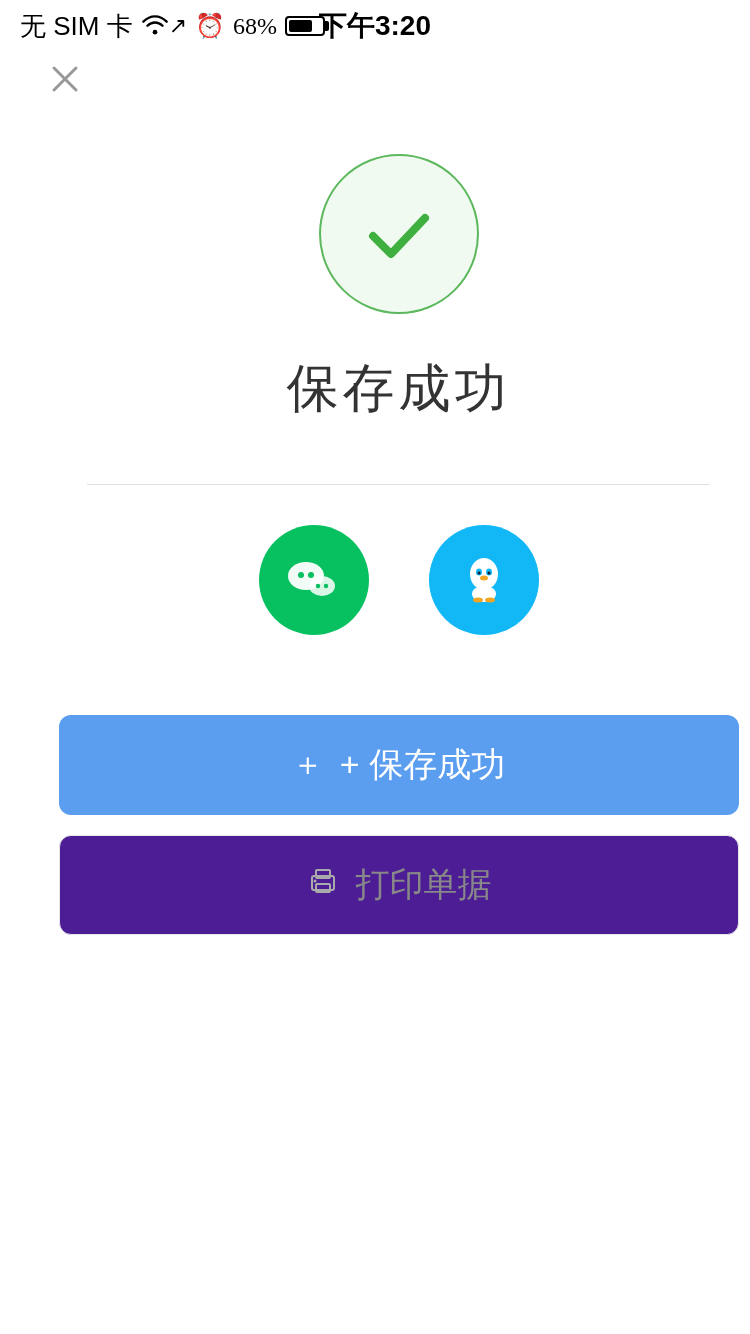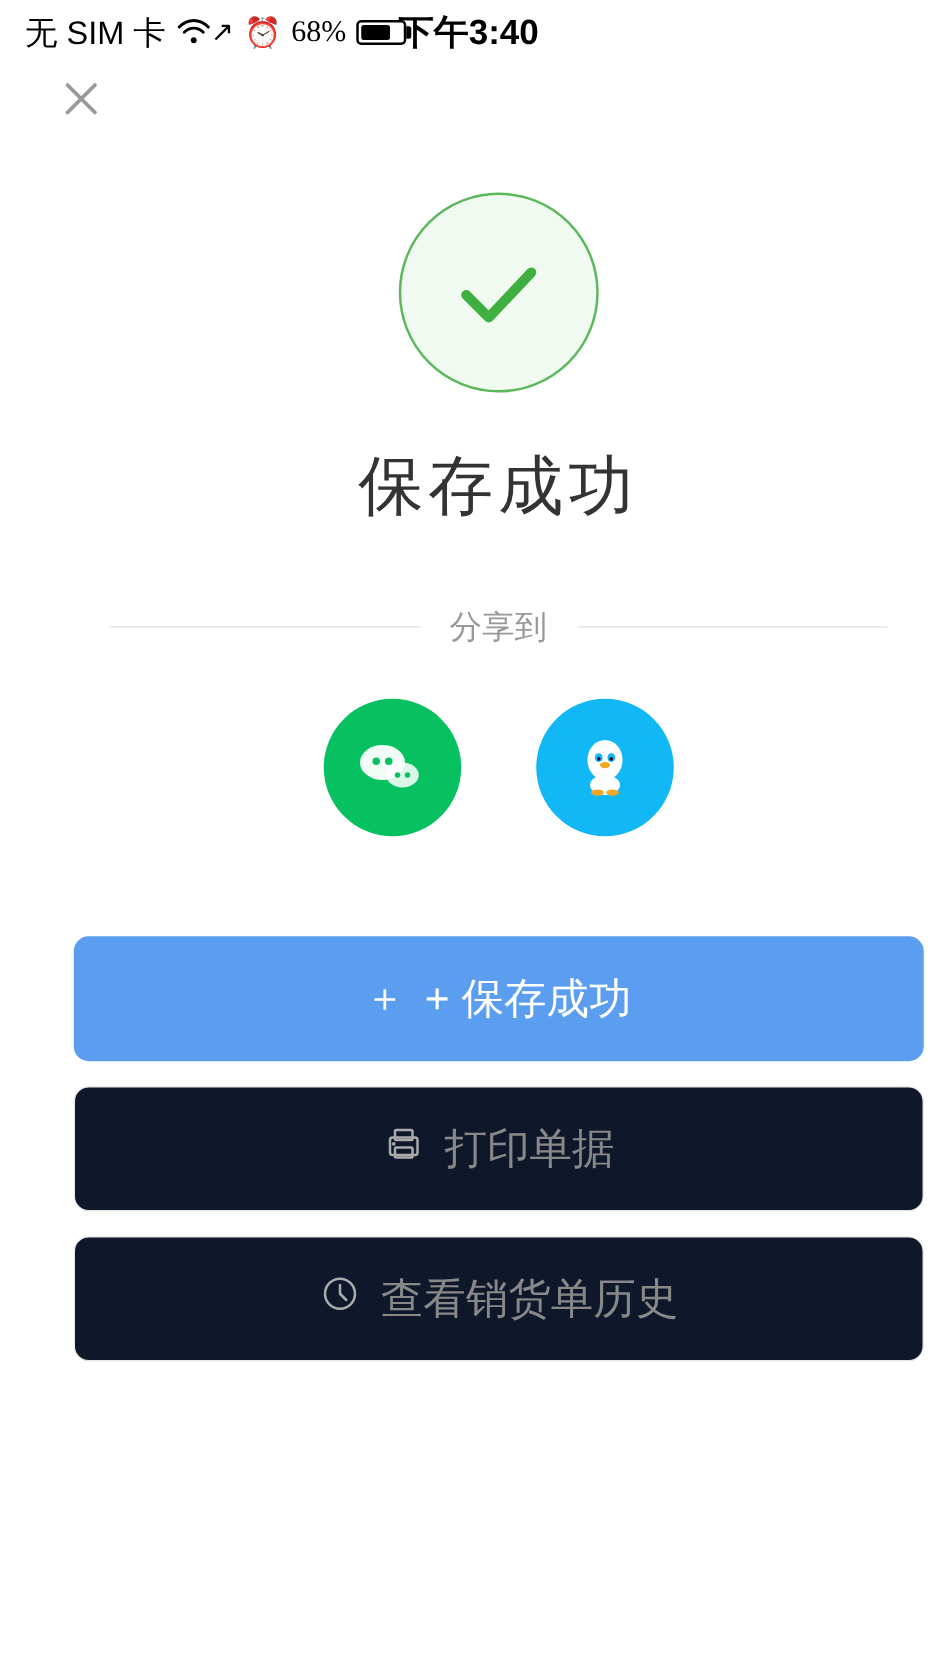--- a/index.html
+++ b/index.html
@@ -172,21 +172,21 @@
       cursor: pointer;
       font-family: -apple-system, "PingFang SC", "Helvetica Neue", sans-serif;
     }
 
     .btn-primary {
       background: #5b9ef0;
       color: #fff;
     }
 
     .btn-secondary {
-      background: #0f172a;
+      background: #4c1d95;
       color: #888;
       border: 1px solid #e8e8e8;
     }
 
     .btn-icon {
       font-size: 32px;
     }
 
     .battery-bar {
       display: inline-block;
@@ -229,21 +229,21 @@
 
     <span>
       <svg viewBox="0 0 24 18" fill="none" xmlns="http://www.w3.org/2000/svg" width="28" height="22">
         <path d="M12 14a2 2 0 1 1 0 4 2 2 0 0 1 0-4z" fill="#000"></path>
         <path d="M5.5 10.5C7.4 8.7 9.6 7.7 12 7.7s4.6 1 6.5 2.8" stroke="#000" stroke-width="2" fill="none" stroke-linecap="round"></path>
         <path d="M2 7C5 4 8.3 2.5 12 2.5s7 1.5 10 4.5" stroke="#000" stroke-width="2" fill="none" stroke-linecap="round"></path>
       </svg>
     </span>
   </div>
 
-  <div class="status-center">下午3:40</div>
+  <div class="status-center">下午3:20</div>
 
   <div class="status-right">
 
     <span style="font-size:22px;">↗</span>
 
     <span style="font-size:24px;">⏰</span>
 
     <span style="font-size:24px;font-family:Liberation Serif, serif;">68%</span>
 
     <span class="battery-bar">
@@ -264,21 +264,20 @@
   <div class="success-circle">
     <svg viewBox="0 0 80 80" fill="none" xmlns="http://www.w3.org/2000/svg">
       <polyline points="14,42 32,60 66,24" stroke="#3faf3f" stroke-width="8" stroke-linecap="round" stroke-linejoin="round" fill="none"></polyline>
     </svg>
   </div>
 
   <div class="success-title">保存成功</div>
 
   <div class="share-divider">
     <div class="divider-line"></div>
-    <span class="divider-label">分享到</span>
     <div class="divider-line"></div>
   </div>
 
   <div class="share-icons">
 
     <button class="share-btn share-wechat" title="微信">
       <svg width="64" height="64" viewBox="0 0 64 64" fill="none" xmlns="http://www.w3.org/2000/svg">
 
         <ellipse cx="24" cy="28" rx="18" ry="14" fill="white" opacity="0.95"></ellipse>
         <circle cx="19" cy="27" r="3" fill="#07c160"></circle>
@@ -320,24 +319,15 @@
         <svg width="34" height="34" viewBox="0 0 34 34" fill="none">
           <rect x="6" y="12" width="22" height="14" rx="2" stroke="#aaa" stroke-width="2" fill="none"></rect>
           <rect x="10" y="6" width="14" height="8" rx="1" stroke="#aaa" stroke-width="2" fill="none"></rect>
           <rect x="10" y="20" width="14" height="8" rx="1" stroke="#aaa" stroke-width="2" fill="none"></rect>
           <circle cx="9" cy="17" r="1.5" fill="#aaa"></circle>
         </svg>
       </span>
       <span>打印单据</span>
     </button>
 
-    <button class="action-btn btn-secondary">
-      <span class="btn-icon">
-        <svg width="34" height="34" viewBox="0 0 34 34" fill="none">
-          <circle cx="17" cy="17" r="12" stroke="#aaa" stroke-width="2" fill="none"></circle>
-          <polyline points="17,10 17,17 22,22" stroke="#aaa" stroke-width="2" stroke-linecap="round" stroke-linejoin="round"></polyline>
-        </svg>
-      </span>
-      <span>查看销货单历史</span>
-    </button>
 
   </div>
 </div>
 
 </body></html>

